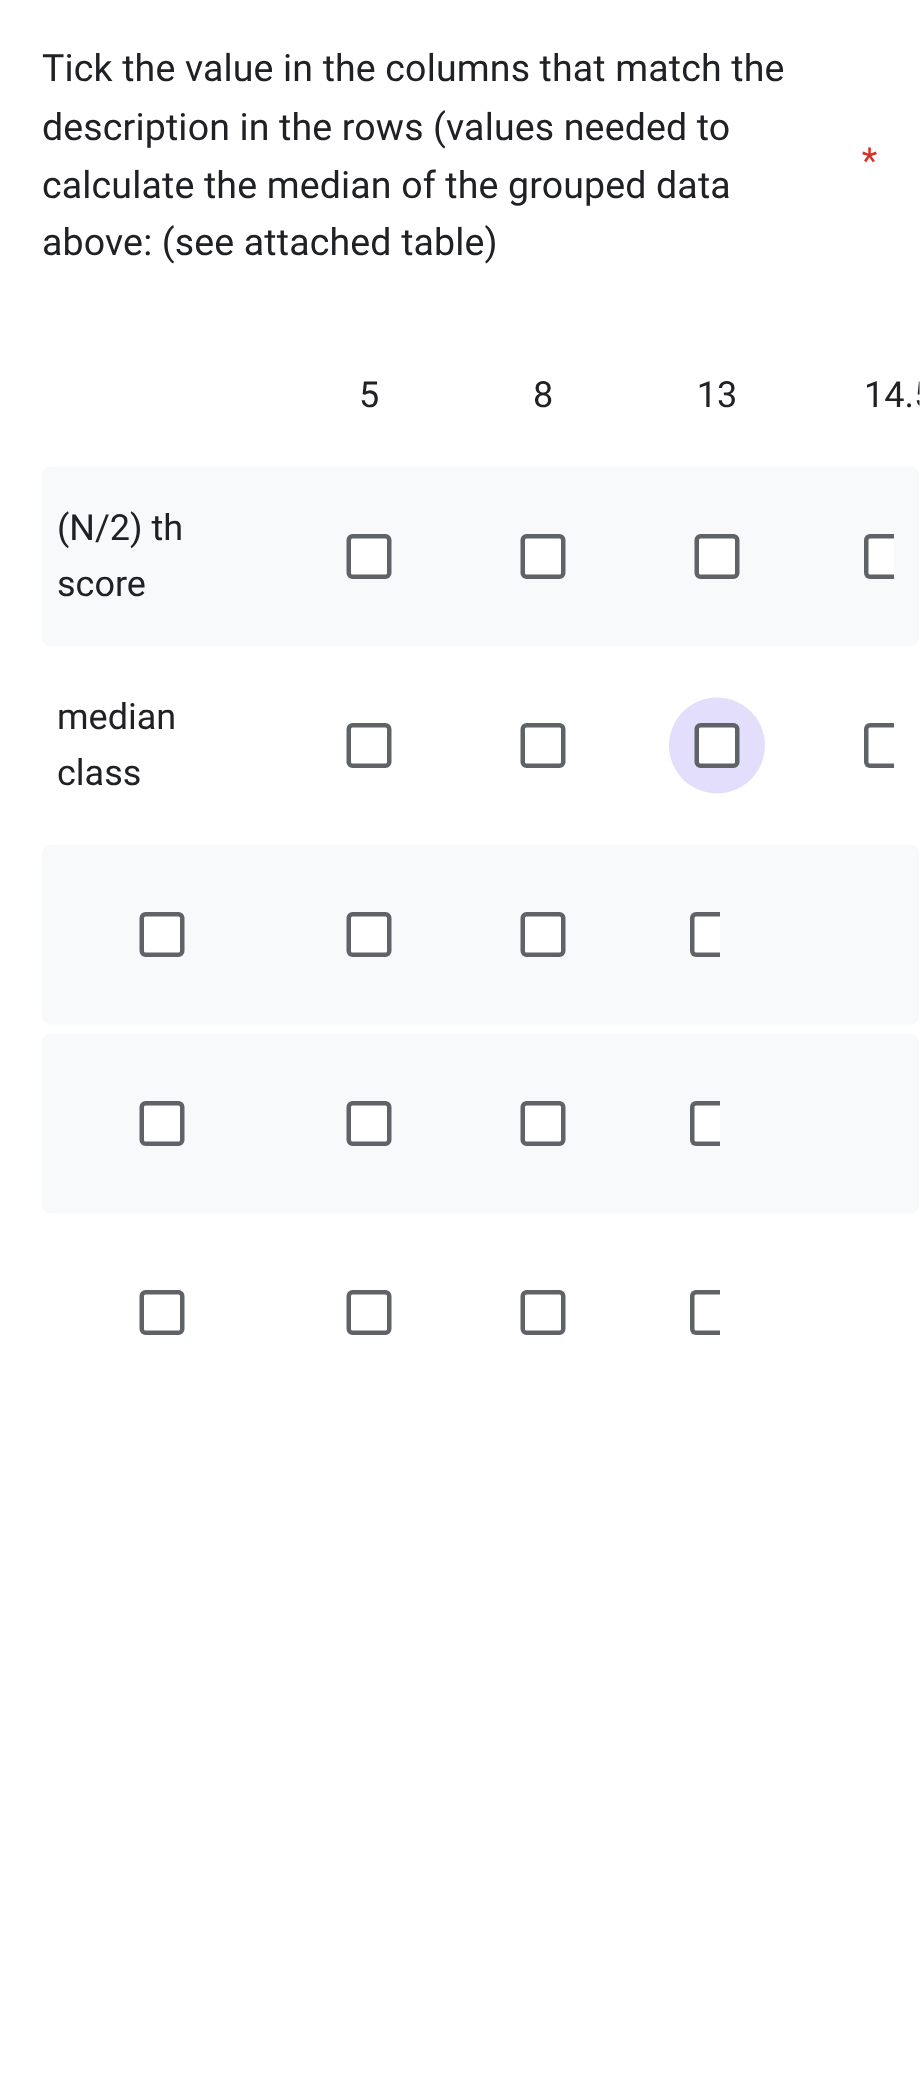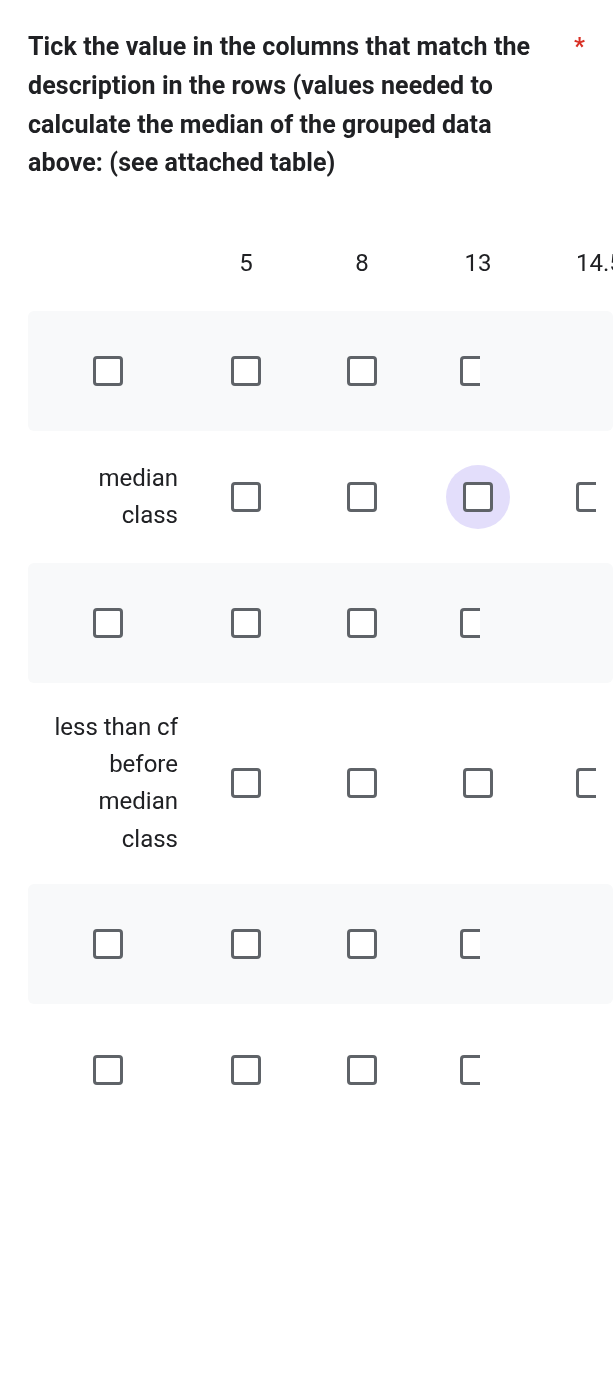--- a/index.html
+++ b/index.html
@@ -15,24 +15,23 @@
     padding: 28px 0 20px 28px;
     width: 613px;
     overflow: hidden;
   }
   .question {
     font-size: 25px;
     line-height: 1.55;
     color: #202124;
     letter-spacing: 0.1px;
     display: flex;
-    align-items: flex-start;
+    align-items: center;
     gap: 27px;
     padding-right: 28px;
-    font-weight: bold;
   }
   .question-text { flex: 1; }
   .req {
     color: #d93025;
     font-size: 24px;
     line-height: 1.2;
     margin-top: 4px;
   }
 
   .grid-wrap {
@@ -56,21 +55,21 @@
   }
   .hdr-cell.last { text-align: left; padding-left: 40px; }
 
   .body-row {
     border-radius: 6px;
     margin-bottom: 6px;
     min-height: 120px;
     padding: 20px 0;
   }
   .body-row.alt { background: #f8f9fa; }
-  .body-row.norm { background: #ffffff; text-align: right; }
+  .body-row.norm { background: #ffffff; }
   .row-label {
     padding-left: 10px;
     padding-right: 10px;
     font-size: 24px;
     line-height: 1.55;
     color: #202124;
   }
   .cb-cell {
     display: flex;
     justify-content: center;
@@ -119,20 +118,21 @@
   <div class="grid-wrap">
     <div class="hdr-row">
       <div></div>
       <div class="hdr-cell">5</div>
       <div class="hdr-cell">8</div>
       <div class="hdr-cell">13</div>
       <div class="hdr-cell last">14.5</div>
     </div>
     <div id="rows-host">
         <div class="body-row alt">
+          <div class="row-label">(N/2) th score</div>
           <div class="cb-cell">
             <div class="cb" role="checkbox" aria-checked="false"></div>
           </div>
           <div class="cb-cell">
             <div class="cb" role="checkbox" aria-checked="false"></div>
           </div>
           <div class="cb-cell">
             <div class="cb" role="checkbox" aria-checked="false"></div>
           </div>
           <div class="cb-cell last">
@@ -162,35 +162,20 @@
           <div class="cb-cell">
             <div class="cb" role="checkbox" aria-checked="false"></div>
           </div>
           <div class="cb-cell">
             <div class="cb" role="checkbox" aria-checked="false"></div>
           </div>
           <div class="cb-cell last">
             <div class="cb" role="checkbox" aria-checked="false"></div>
           </div>
         </div>
-        <div class="body-row norm">
-          <div class="row-label">less than cf before median class</div>
-          <div class="cb-cell">
-            <div class="cb" role="checkbox" aria-checked="false"></div>
-          </div>
-          <div class="cb-cell">
-            <div class="cb" role="checkbox" aria-checked="false"></div>
-          </div>
-          <div class="cb-cell">
-            <div class="cb" role="checkbox" aria-checked="false"></div>
-          </div>
-          <div class="cb-cell last">
-            <div class="cb" role="checkbox" aria-checked="false"></div>
-          </div>
-        </div>
         <div class="body-row alt">
           <div class="cb-cell">
             <div class="cb" role="checkbox" aria-checked="false"></div>
           </div>
           <div class="cb-cell">
             <div class="cb" role="checkbox" aria-checked="false"></div>
           </div>
           <div class="cb-cell">
             <div class="cb" role="checkbox" aria-checked="false"></div>
           </div>

